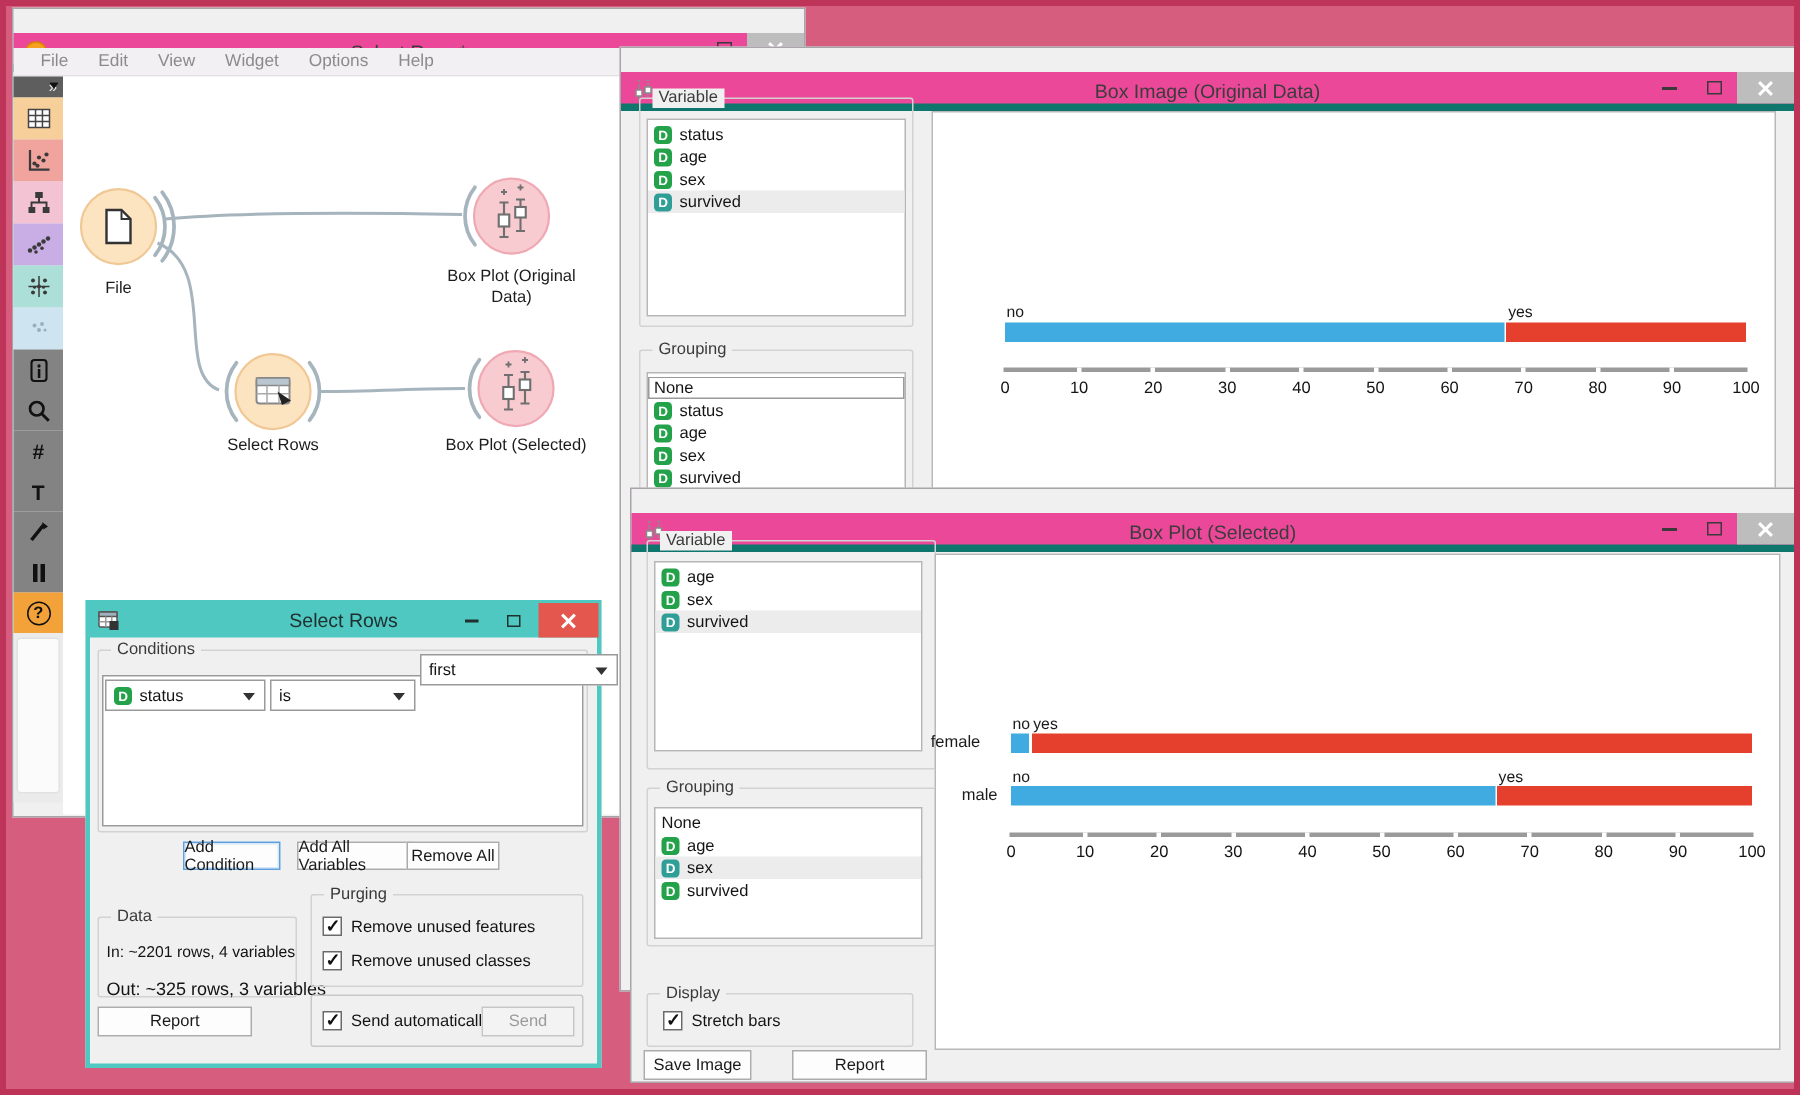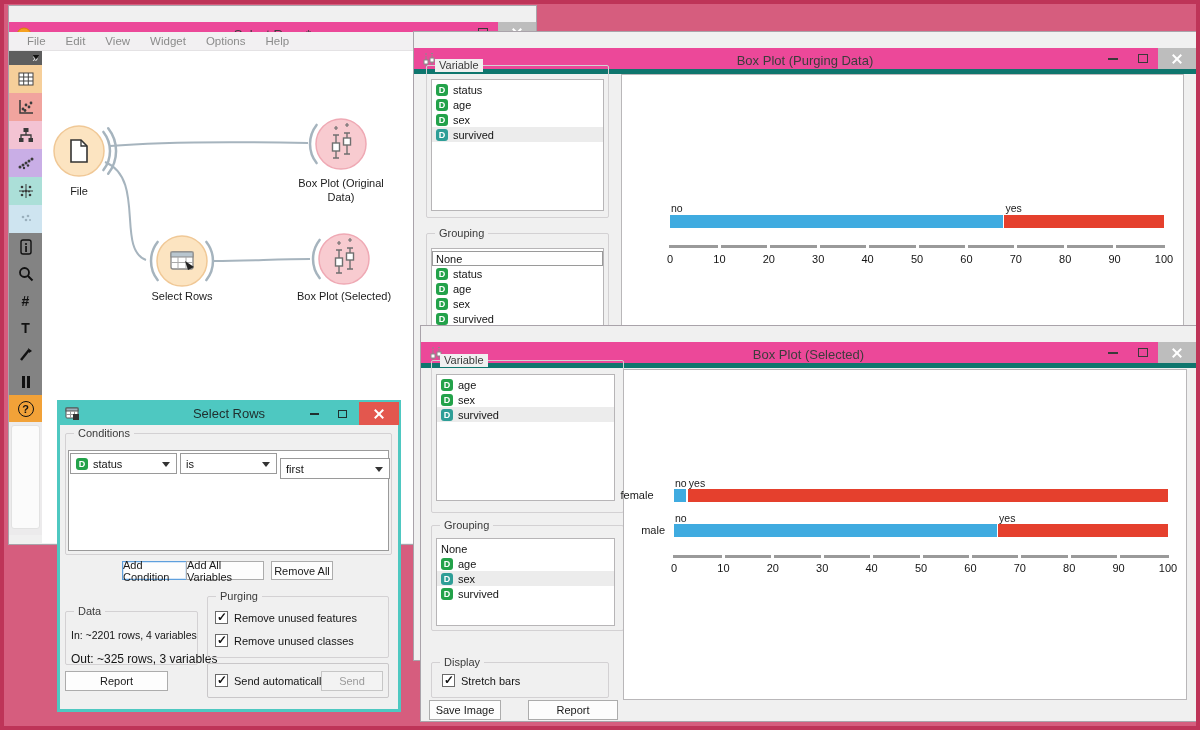--- a/index.html
+++ b/index.html
@@ -281,21 +281,21 @@
   <div class="titlebar">
     <svg class="tb-icon" viewBox="0 0 16 16">
       <g stroke="#8a8a8a" fill="#fff" stroke-width="1">
           <path d="M5,3 V14" fill="none"></path>
           <rect x="3" y="7" width="4" height="4"></rect>
           <path d="M11,2 V12" fill="none"></path>
           <rect x="9" y="5" width="4" height="4"></rect>
           <path d="M4,1 h2 M10,0.5 h2" fill="none"></path>
         </g>
     </svg>
-    <span class="title">Box Plot (Purging Data)</span>
+    <span class="title">Box Image (Original Data)</span>
     <div class="controls">
       <div class="ctrl">
           <span class="g-min"></span>
         </div>
       <div class="ctrl">
           <span class="g-max"></span>
         </div>
       <div class="ctrl close">
           <span class="g-x"></span>
         </div>
@@ -514,26 +514,26 @@
   <div class="cond-area" style="left:8px;top:47px;width:321px;height:101px"></div>
   <div class="dd" style="left:10px;top:50px;width:107px">
     <span class="badge">D</span>
     <span>status</span>
     <span class="caret"></span>
   </div>
   <div class="dd" style="left:120px;top:50px;width:97px">
     <span>is</span>
     <span class="caret"></span>
   </div>
-  <div class="dd" style="left:220px;top:55px;width:110px">
+  <div class="dd" style="left:220px;top:33px;width:132px">
     <span>first</span>
     <span class="caret"></span>
   </div>
   <div class="btn focus" style="left:62px;top:158px;width:65px;height:19px">Add Condition</div>
-  <div class="btn" style="left:126px;top:158px;width:78px;height:19px">Add All Variables</div>
+  <div class="btn" style="left:138px;top:158px;width:78px;height:19px">Add All Variables</div>
   <div class="btn" style="left:211px;top:158px;width:62px;height:19px">Remove All</div>
 
   <div class="groupbox" style="left:5px;top:208px;width:133px;height:54px">
     <span class="gb-label">Data</span>
     <div style="position:absolute;left:5px;top:17px;font-size:10.5px;color:#141414;white-space:nowrap">In: ~2201 rows, 4 variables</div>
     <div style="position:absolute;left:5px;top:40px;font-size:12px;color:#141414;white-space:nowrap">Out: ~325 rows, 3 variables</div>
   </div>
 
   <div class="groupbox" style="left:147px;top:193px;width:182px;height:62px">
     <span class="gb-label">Purging</span>

